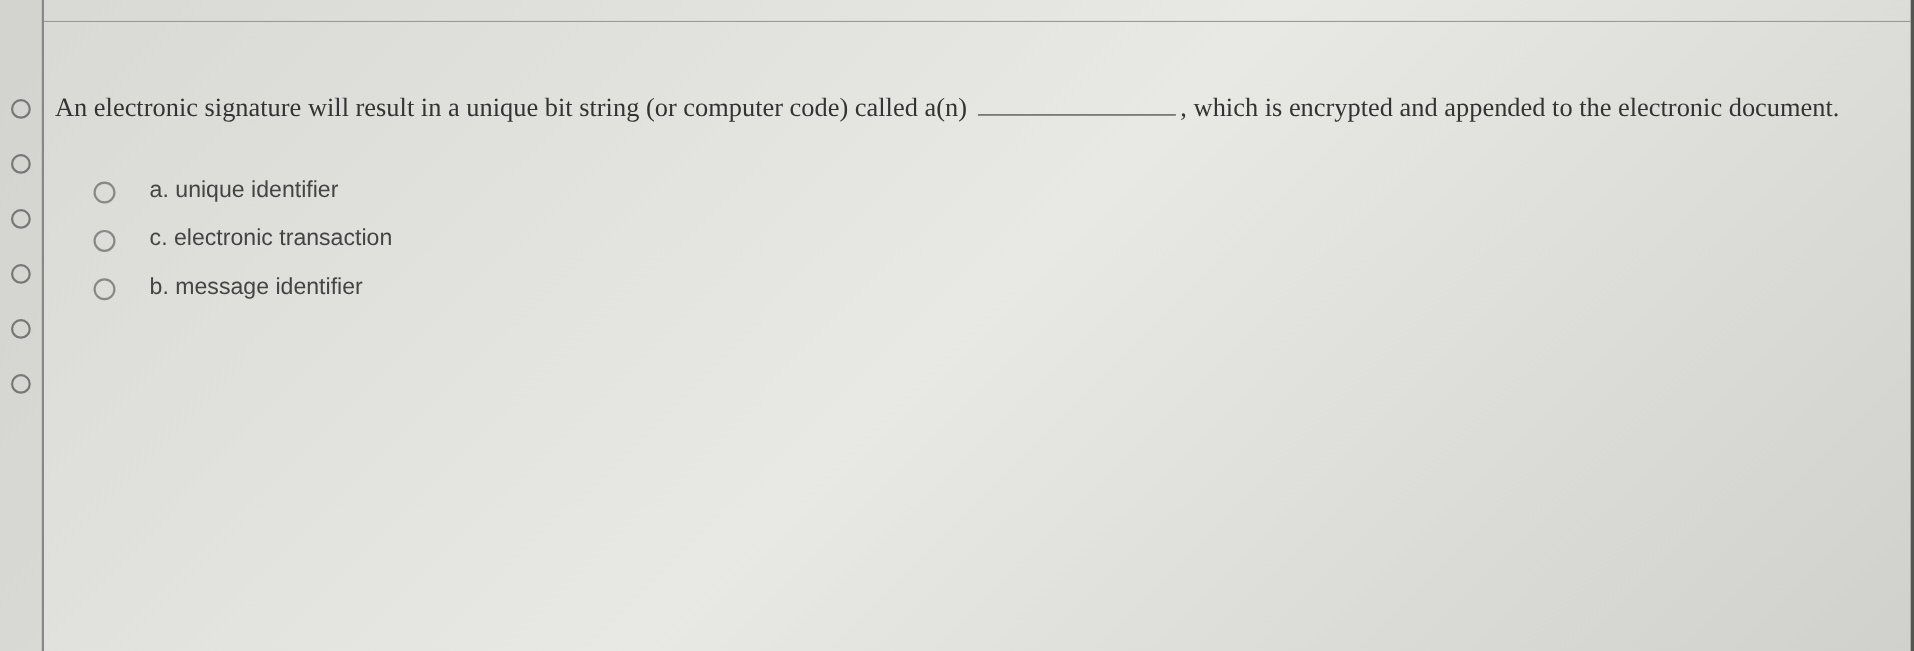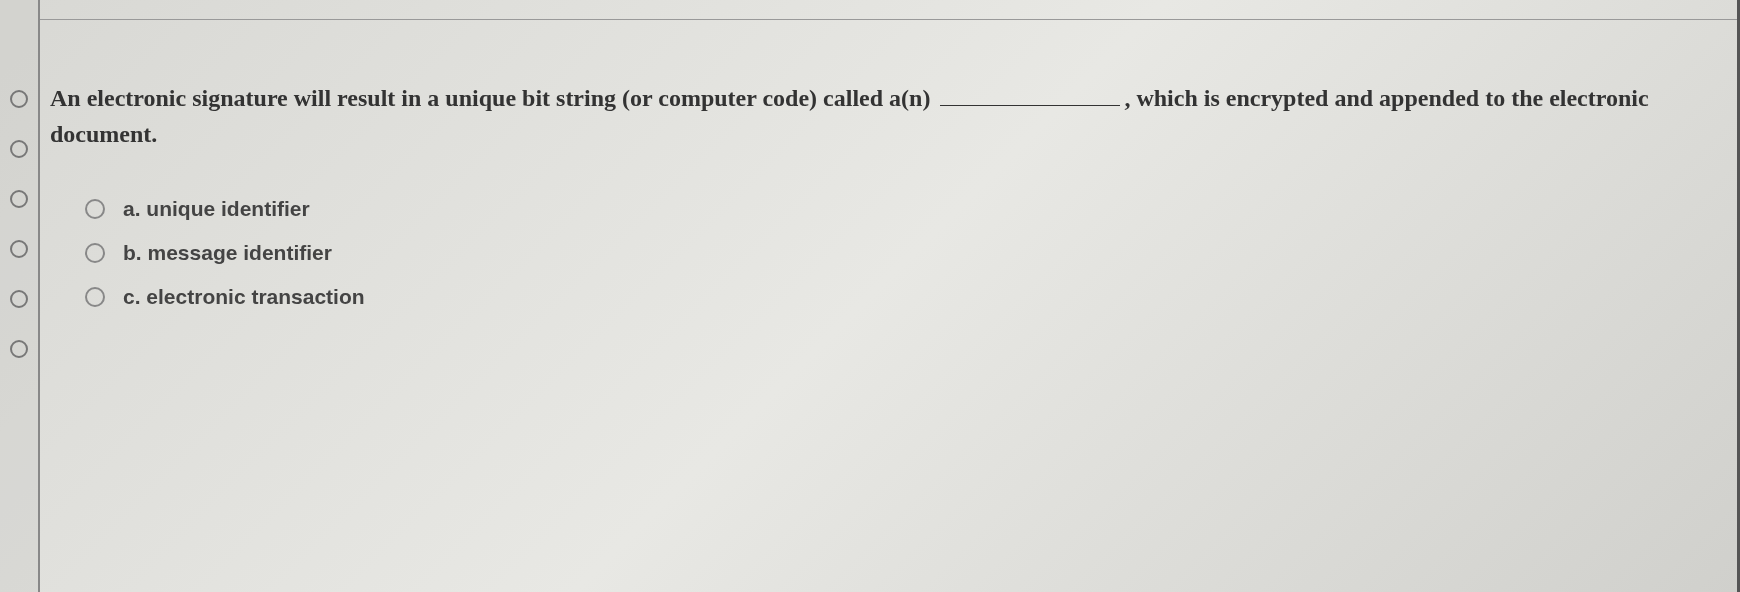--- a/index.html
+++ b/index.html
@@ -1,19 +1,18 @@
 <!DOCTYPE html>
 <html><head>
   <meta charset="utf-8">
   <style>
     * {
       margin: 0;
       padding: 0;
       box-sizing: border-box;
-      font-weight: bold;
     }
     body {
       font-family: Georgia, 'Times New Roman', serif;
       background: linear-gradient(135deg, #d8d8d4 0%, #e8e8e4 50%, #d0d0cc 100%);
       width: 1740px;
       height: 592px;
       display: flex;
       overflow: hidden;
     }
     .sidebar {
@@ -58,22 +57,22 @@
       width: 180px;
       height: 1em;
       vertical-align: baseline;
       margin: 0 4px;
     }
     .options {
       padding-left: 35px;
     }
     .option-row {
       display: flex;
-      align-items: center;
-      gap: 18px;
+      align-items: flex-end;
+      gap: 31px;
       padding: 10px 0;
     }
     .radio-circle {
       width: 20px;
       height: 20px;
       border: 2px solid #888;
       border-radius: 50%;
       background: transparent;
       flex-shrink: 0;
       cursor: pointer;
@@ -102,21 +101,21 @@
     <p class="question-text">
       <span>An electronic signature will result in a unique bit string (or computer code) called a(n) </span><span class="blank"></span><span>, which is encrypted and appended to the electronic document.</span>
     </p>
     <div class="options">
       <div class="option-row">
         <div class="radio-circle"></div>
         <span class="option-label">a. unique identifier</span>
       </div>
       <div class="option-row">
         <div class="radio-circle"></div>
-        <span class="option-label">b. message identifier</span>
+        <span class="option-label">c. electronic transaction</span>
       </div>
       <div class="option-row">
         <div class="radio-circle"></div>
-        <span class="option-label">c. electronic transaction</span>
+        <span class="option-label">b. message identifier</span>
       </div>
     </div>
   </div>
 </div>
 
 </body></html>

